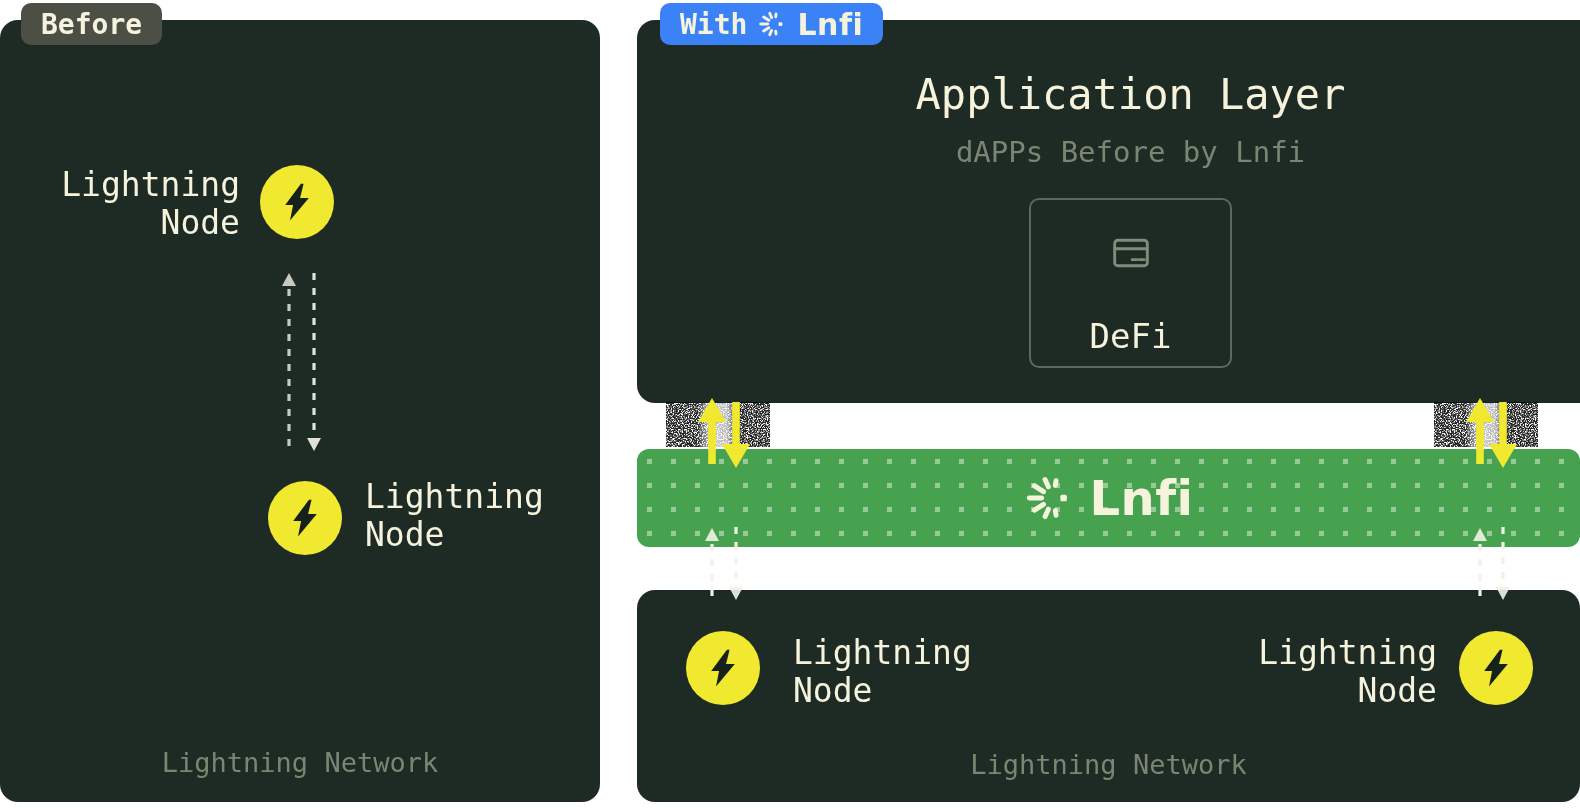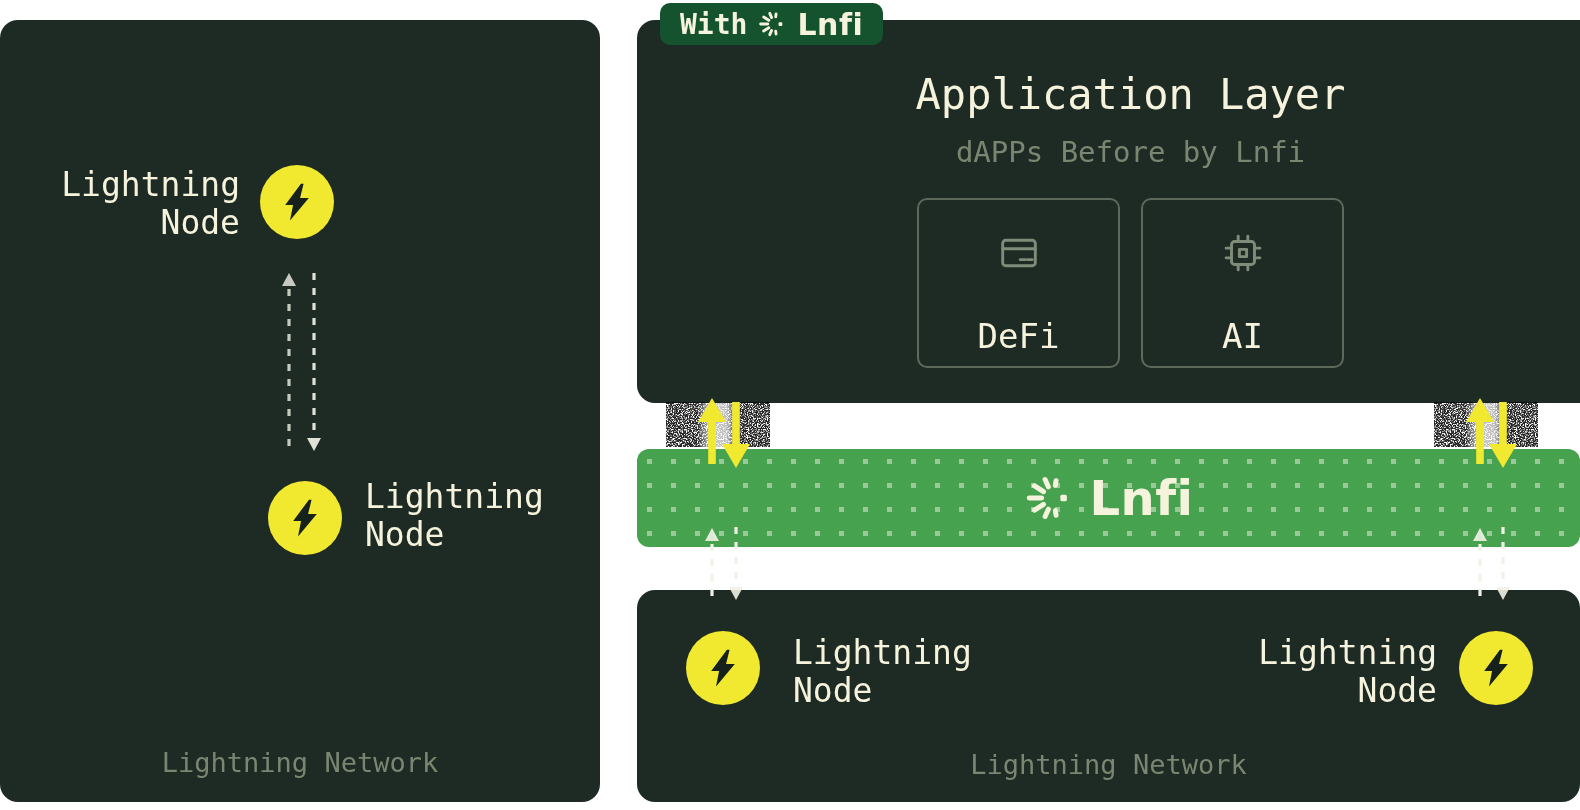--- a/index.html
+++ b/index.html
@@ -6,21 +6,21 @@
   .stage{position:relative;width:1580px;height:810px;background:#ffffff;overflow:hidden;
          font-family:"DejaVu Sans Mono", monospace;}
   .panel{position:absolute;background:#1e2a24;border-radius:18px;}
   .panel-before{left:0;top:20px;width:600px;height:782px;}
   .panel-app{left:637px;top:20px;width:943px;height:383px;padding-left:44px;}
   .panel-network{left:637px;top:590px;width:943px;height:212px;}
 
   .badge{position:absolute;height:42px;display:flex;align-items:center;gap:10px;
          padding:0 20px;border-radius:10px;color:#f6f3dd;font-weight:bold;font-size:28px;z-index:6;}
   .badge-before{left:21px;top:3px;background:#4b4f46;}
-  .badge-with{left:660px;top:3px;background:#14532d;}
+  .badge-with{left:660px;top:3px;background:#3b82f6;}
   .brand-word{font-family:"DejaVu Sans", sans-serif;font-weight:bold;letter-spacing:0.5px;color:#f6f3dd;}
   .badge-with .brand-word{font-size:30px;}
   .badge-with .burst{width:30px;height:30px;}
 
   .node-circle{position:absolute;width:74px;height:74px;border-radius:50%;background:#f1e930;
                display:flex;align-items:center;justify-content:center;}
   .node-circle svg{width:42px;height:42px;}
   .node-label{position:absolute;color:#f6f3dd;font-size:33px;line-height:38px;margin-left:10px;}
   .panel-footer{position:absolute;left:0;right:0;bottom:24px;text-align:center;
                 color:#7a8671;font-size:27px;}
@@ -108,46 +108,39 @@
           <use href="#bolt"></use>
         </svg>
     </div>
     <div class="node-label" style="left:355px;top:458px;">
       <div>Lightning</div>
       <div>Node</div>
     </div>
 
     <div class="panel-footer">Lightning Network</div>
   </section>
+  <div class="badge badge-before">
+    <span>Before</span>
+  </div>
 
   <section class="panel panel-app">
     <div class="app-title">Application Layer</div>
     <div class="app-subtitle">dAPPs Before by Lnfi</div>
 
     <div class="cards-row">
       <div class="card">
         <span class="card-icon">
           <svg viewBox="0 0 48 48">
             <rect x="10.5" y="13.5" width="27" height="21" rx="2.5"></rect>
             <path d="M10.5 20.5 H37.5"></path>
             <path d="M25 29.5 h4 M31 29.5 h4"></path>
           </svg>
         </span>
         <span class="card-label">DeFi</span>
       </div>
-      <div class="card">
-        <span class="card-icon">
-          <svg viewBox="0 0 48 48">
-            <rect x="14.5" y="14.5" width="19" height="19" rx="2.5"></rect>
-            <rect x="21" y="21" width="6" height="6"></rect>
-            <path d="M20 14.5 V10 M28 14.5 V10 M20 33.5 V38 M28 33.5 V38 M14.5 20 H10 M14.5 28 H10 M33.5 20 H38 M33.5 28 H38"></path>
-          </svg>
-        </span>
-        <span class="card-label">AI</span>
-      </div>
     </div>
   </section>
 
   <div class="badge badge-with">
     <span>With</span>
     <svg class="burst" viewBox="0 0 48 48">
         <use href="#burst"></use>
       </svg>
     <span class="brand-word">Lnfi</span>
   </div>

